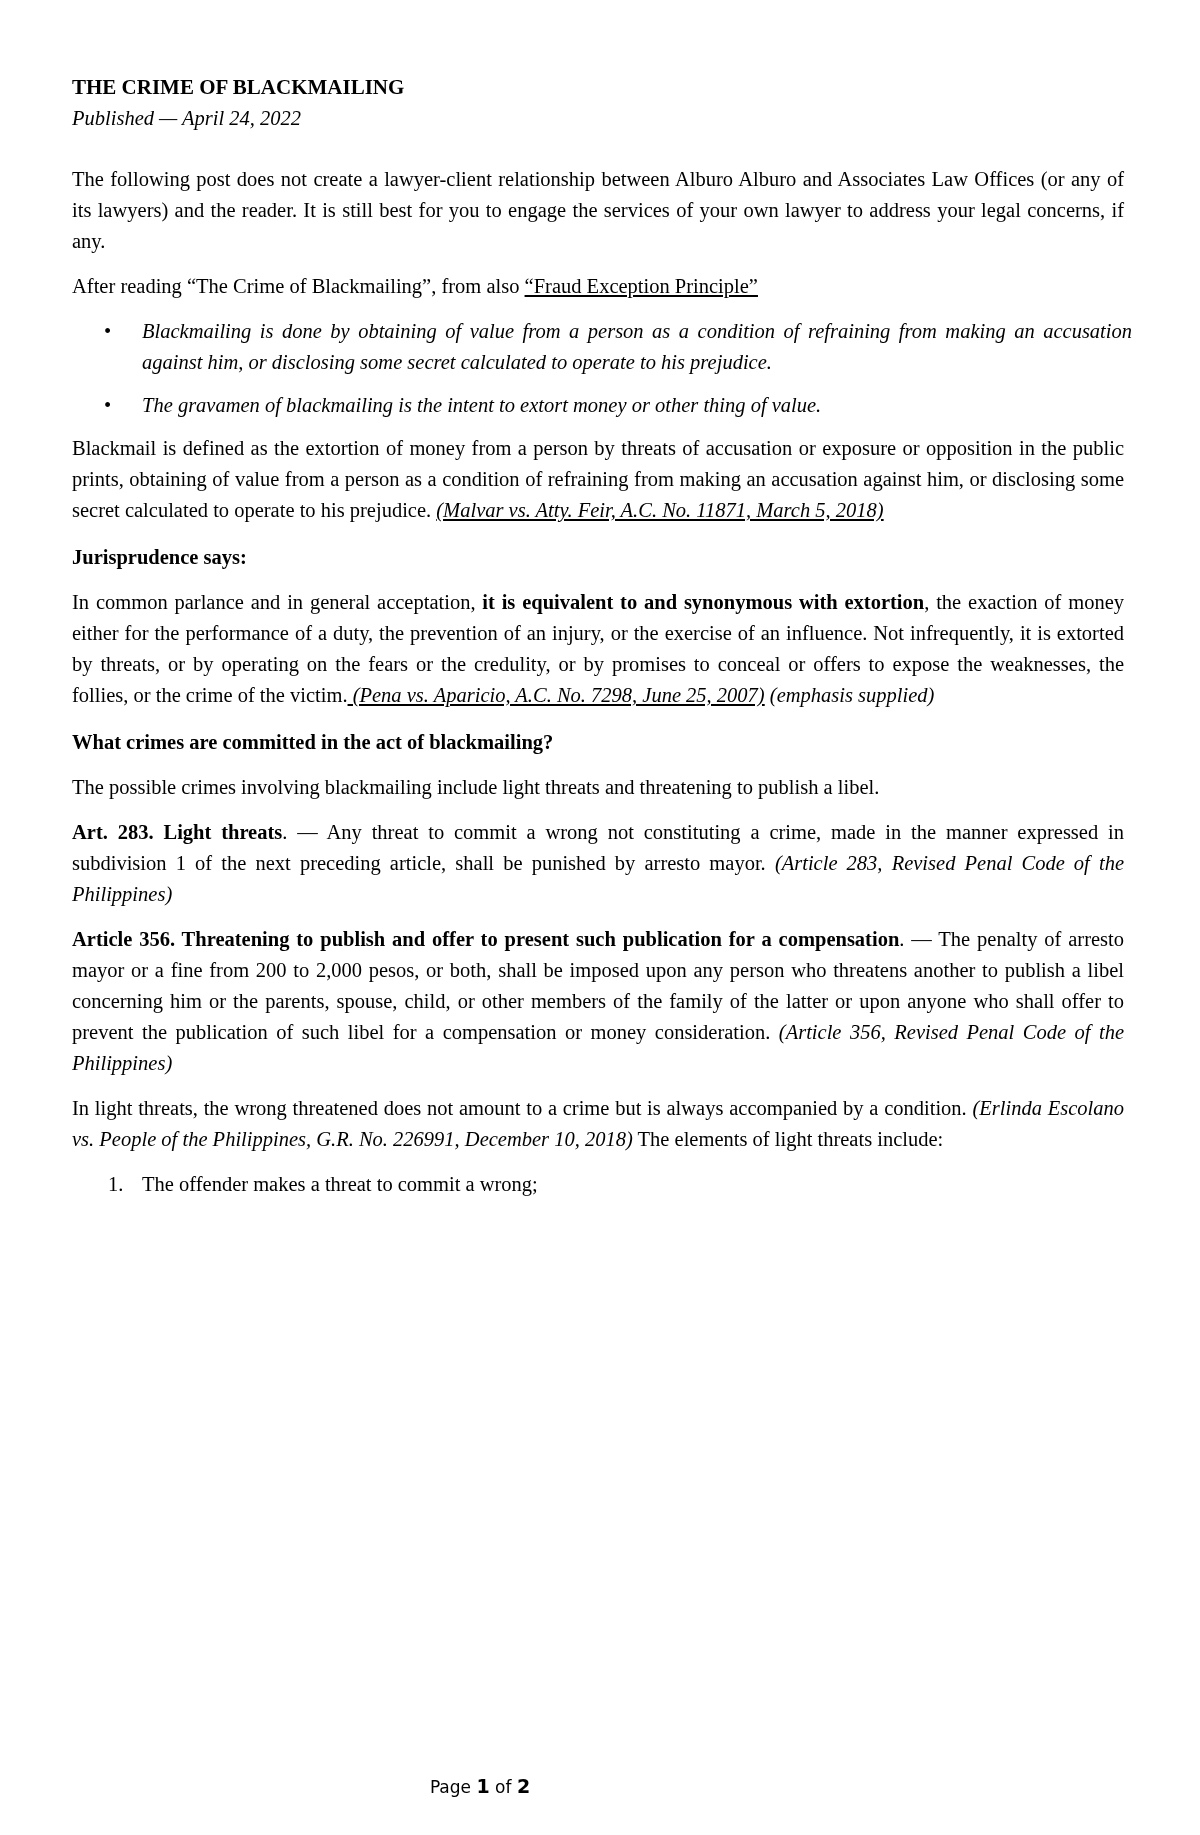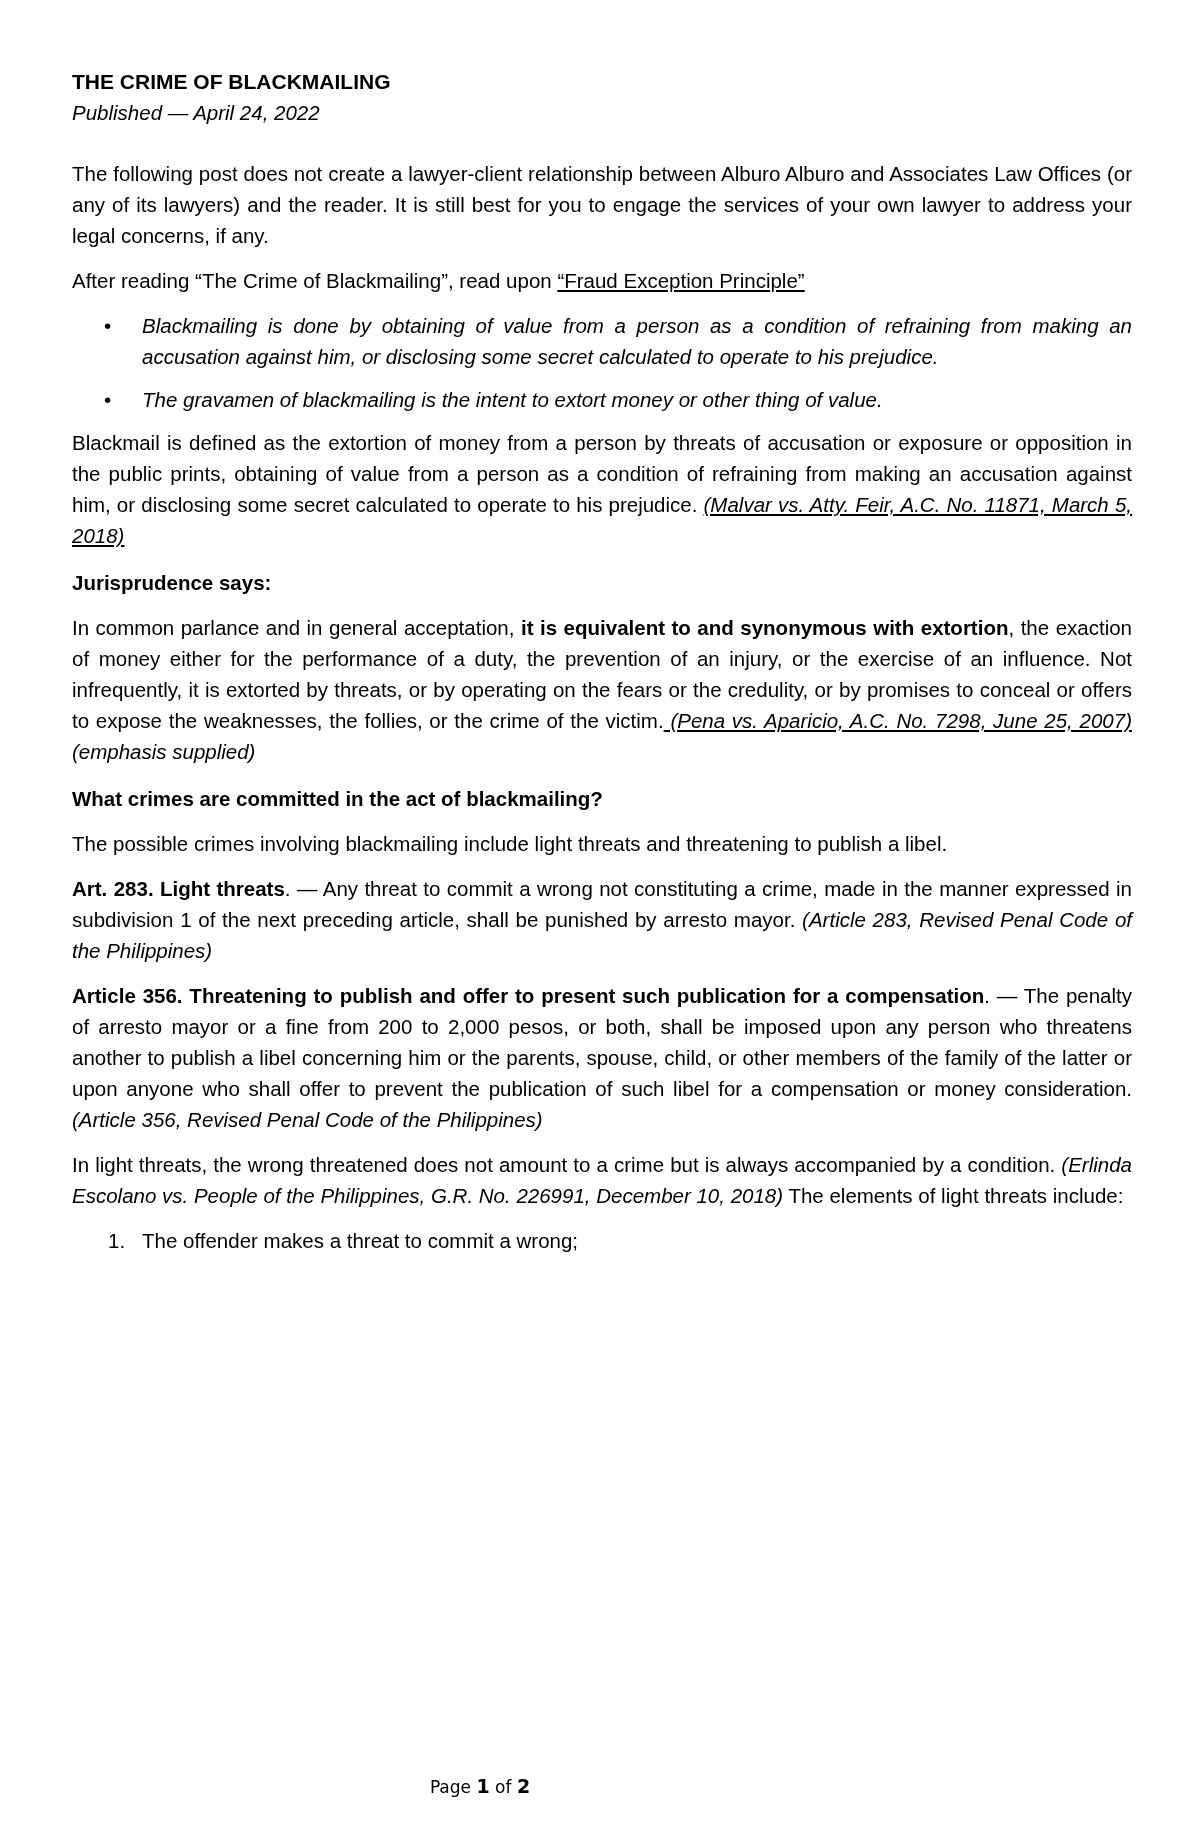--- a/index.html
+++ b/index.html
@@ -1,23 +1,23 @@
 <!DOCTYPE html>
 <html><head>
 <meta charset="utf-8">
 <style>
   html, body { margin: 0; padding: 0; background: #ffffff; }
   body { width: 1200px; height: 1835px; position: relative; overflow: hidden; color: #000; }
   .page {
-    position: absolute; left: 72px; top: 66px; width: 1060px;
-    font-family: Liberation Sans, sans-serif; font-size: 20.5px; line-height: 31px;
+    position: absolute; left: 72px; top: 72px; width: 1060px;
+    font-family: Liberation Serif, serif; font-size: 20.5px; line-height: 31px;
   }
   .title { font-weight: bold; font-size: 21px; line-height: 31px; }
   .published { font-style: italic; line-height: 31px; margin-bottom: 30px; }
-  p { margin: 0 0 14px 0; text-align: justify; }
+  p { margin: 0 8px 14px 0; text-align: justify; }
   .heading { font-weight: bold; margin: 16px 0 14px 0; }
   ul.bullets { margin: 0 0 12px 0; padding: 0 0 0 70px; list-style: none; }
   ul.bullets li { position: relative; font-style: italic; text-align: justify; margin-bottom: 12px; }
   ul.bullets li::before { content: "\2022"; position: absolute; left: -38px; font-style: normal; }
   ol.elements { margin: 0; padding: 0 0 0 70px; list-style: none; }
   ol.elements li { position: relative; }
   ol.elements .num { position: absolute; left: -34px; }
   .link { text-decoration: underline; }
   .cite { font-style: italic; }
   .cite-link { font-style: italic; text-decoration: underline; }
@@ -31,21 +31,21 @@
 </head>
 <body>
 
 <div class="page">
   <div class="title">THE CRIME OF BLACKMAILING</div>
   <div class="published">Published — April 24, 2022</div>
 
   <p>The following post does not create a lawyer-client relationship between Alburo Alburo and Associates Law Offices (or any of its lawyers) and the reader. It is still best for you to engage the services of your own lawyer to address your legal concerns, if any.</p>
 
   <p>
-    <span>After reading “The Crime of Blackmailing”, read upon </span><span class="link">“Fraud Exception Principle”</span>
+    <span>After reading “The Crime of Blackmailing”, from also </span><span class="link">“Fraud Exception Principle”</span>
   </p>
 
   <ul class="bullets">
     <li>Blackmailing is done by obtaining of value from a person as a condition of refraining from making an accusation against him, or disclosing some secret calculated to operate to his prejudice.</li>
     <li>The gravamen of blackmailing is the intent to extort money or other thing of value.</li>
   </ul>
 
   <p>
     <span>Blackmail is defined as the extortion of money from a person by threats of accusation or exposure or opposition in the public prints, obtaining of value from a person as a condition of refraining from making an accusation against him, or disclosing some secret calculated to operate to his prejudice. </span><span class="cite-link">(Malvar vs. Atty. Feir, A.C. No. 11871, March 5, 2018)</span>
   </p>

